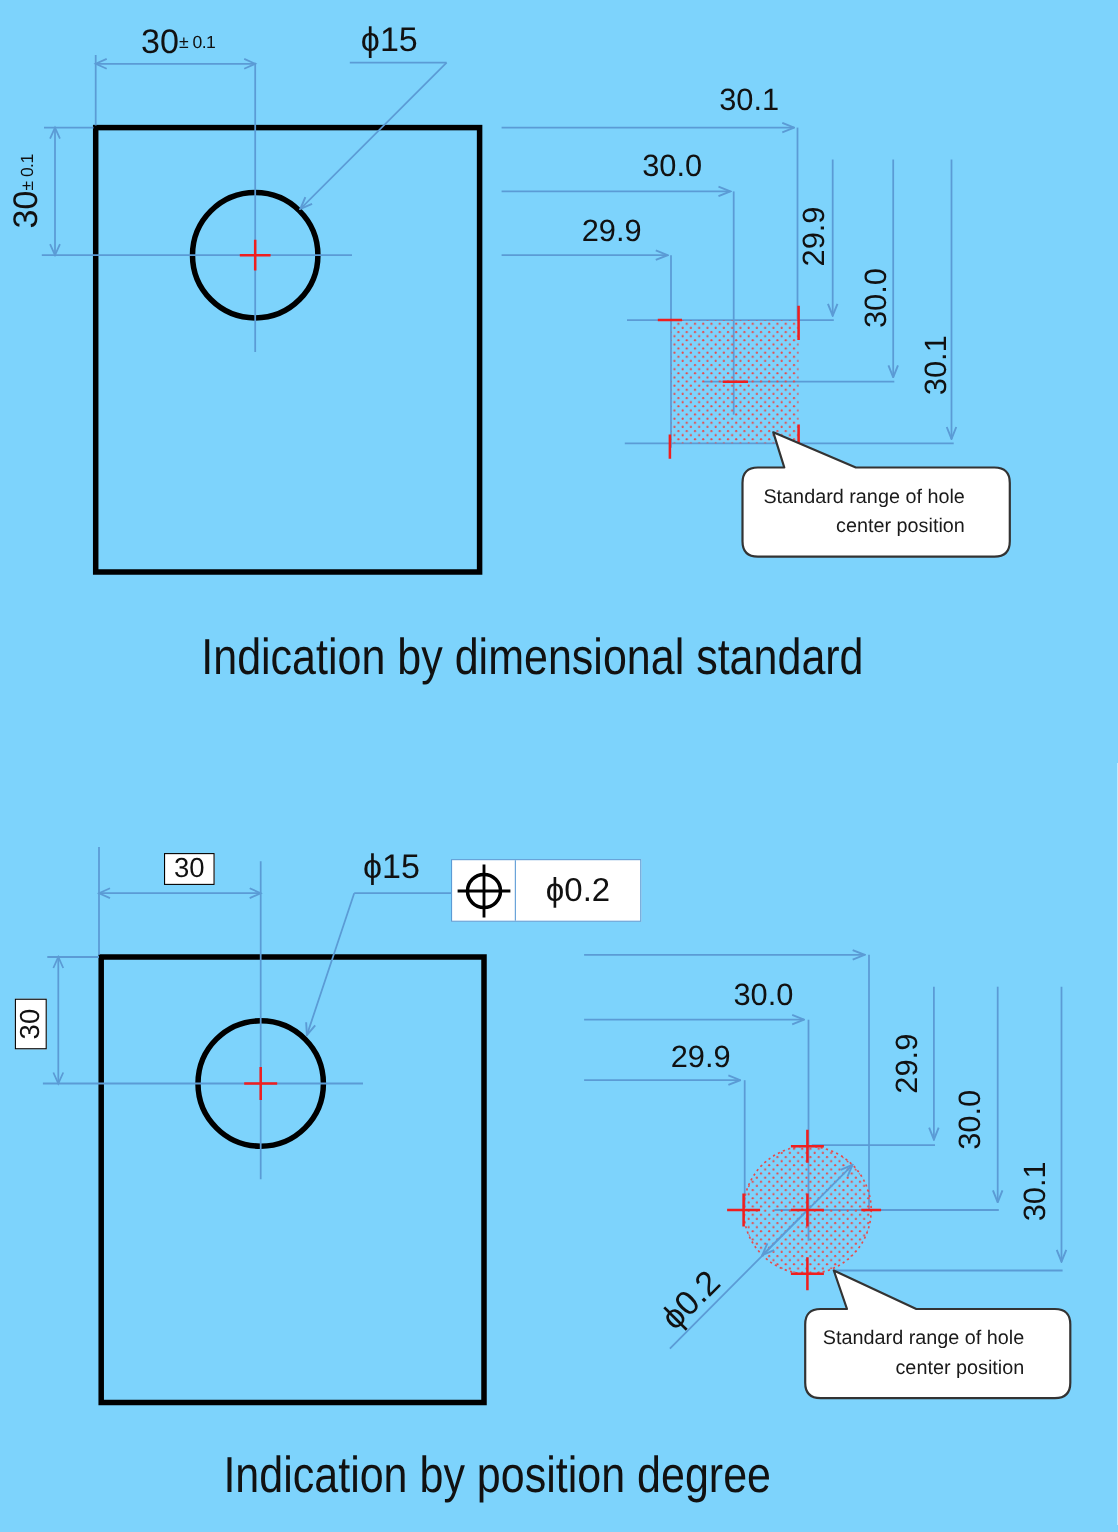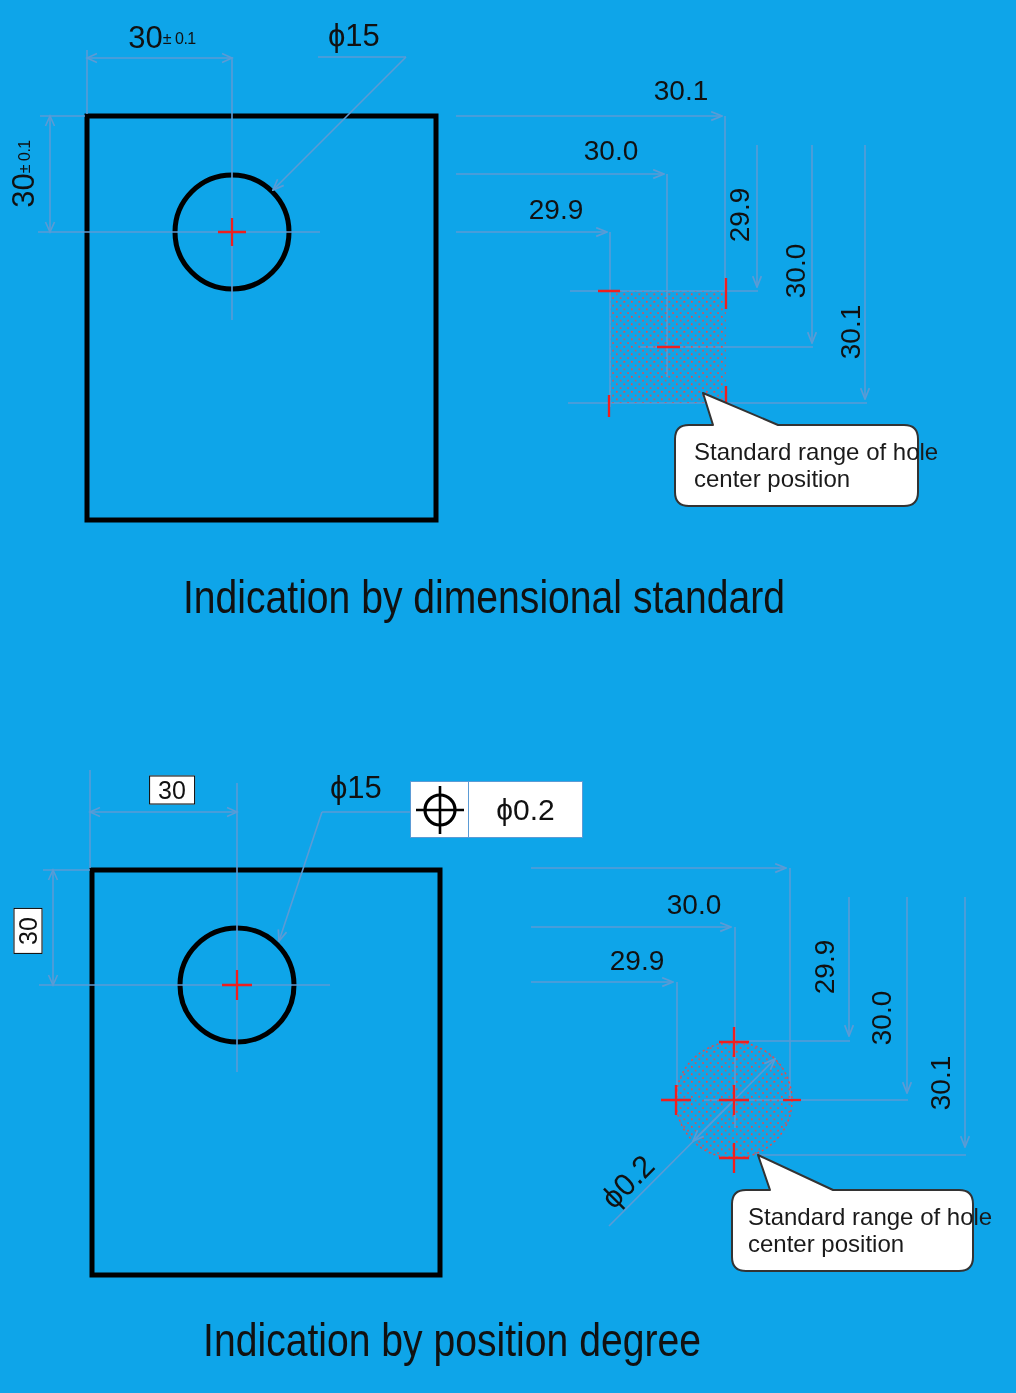--- a/index.html
+++ b/index.html
@@ -1,38 +1,38 @@
 <!DOCTYPE html>
 <html style="--blue: #5b9bd5; --red: #ef1f1f; --dot: #e84a4a; --ink: #000000; --callout: #333333;"><head>
 <meta charset="utf-8">
 <style>
   :root{
     --blue:#5b9bd5; --red:#ef1f1f; --dot:#e84a4a; --ink:#000000; --callout:#333333;
   }
   html,body{margin:0;padding:0;background:#ffffff;}
-  .canvas{position:relative;width:1016px;height:1393px;background:#0ea5e9;overflow:hidden;
-          font-family:"Liberation Sans", sans-serif;color:#111;}
+  .canvas{position:relative;width:1016px;height:1393px;background:#7dd3fc;overflow:hidden;
+          font-family:"Liberation Sans", sans-serif;color:#111;text-align:right;}
   svg.linework{position:absolute;left:0;top:0;}
   .bl{stroke:var(--blue);stroke-width:1.6;fill:none;}
   .part{stroke:var(--ink);stroke-width:5;fill:none;}
   .rd{stroke:var(--red);stroke-width:2.3;fill:none;}
   .zone-fill{fill:url(#dots);stroke:none;}
   .zone-circ{fill:url(#dots);stroke:var(--dot);stroke-width:1.5;stroke-dasharray:2 3;}
   .callout-shape{fill:#ffffff;stroke:var(--callout);stroke-width:2;stroke-linejoin:round;}
   .dotc{fill:var(--dot);}
   .lbl{position:absolute;white-space:nowrap;color:#111;}
   .dim{font-size:28px;}
   .ctr{transform:translate(-50%,-50%);}
   .rot90{transform:translate(-50%,-50%) rotate(-90deg);}
   .rot45{transform:translate(-50%,-50%) rotate(-45deg);}
   .bigdim{font-size:31px;}
   .tol{font-size:16px;vertical-align:4px;letter-spacing:-0.5px;}
   .phi{font-size:31px;}
   .boxed{border:1.6px solid var(--ink);padding:0 8px;font-size:25px;line-height:27px;background:#fff;}
-  .callout-text{font-size:24px;line-height:27px;color:#1a1a1a;}
+  .callout-text{font-size:18px;line-height:27px;color:#1a1a1a;}
   .caption{font-size:46px;transform:translate(-50%,-50%) scaleX(0.85);}
   .fcf{position:absolute;left:410px;top:781px;width:173px;height:57px;border:1.8px solid var(--blue);
        box-sizing:border-box;display:flex;background:#fff;}
   .fcf-cell-sym{width:57px;border-right:1.8px solid var(--blue);display:flex;align-items:center;justify-content:center;}
   .fcf-cell-val{flex:1;display:flex;align-items:center;justify-content:center;font-size:30px;}
 </style>
 </head>
 <body>
 
 <div class="canvas">

